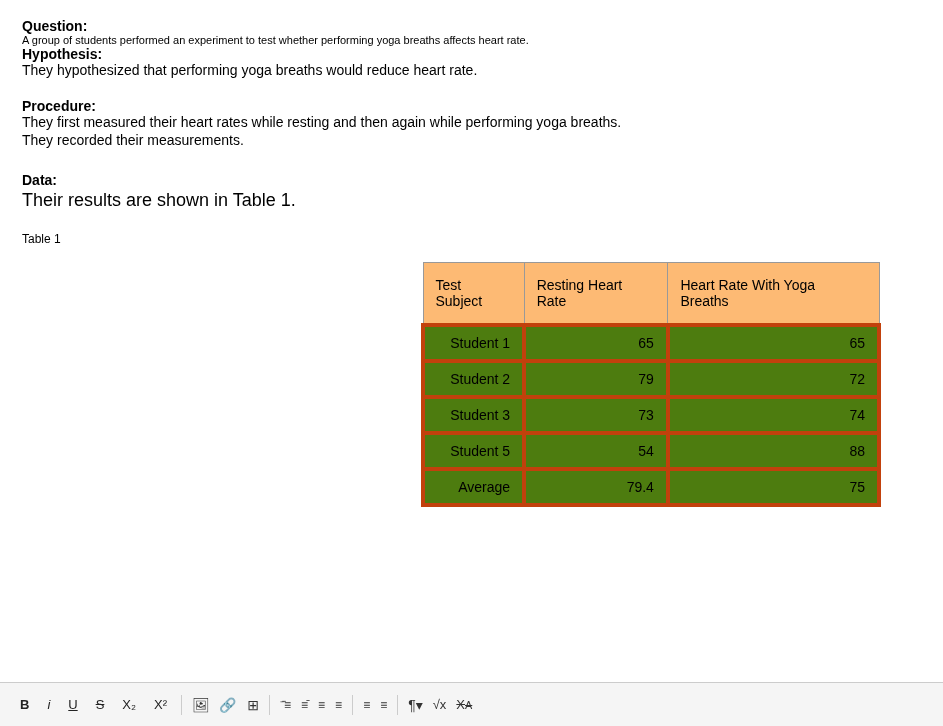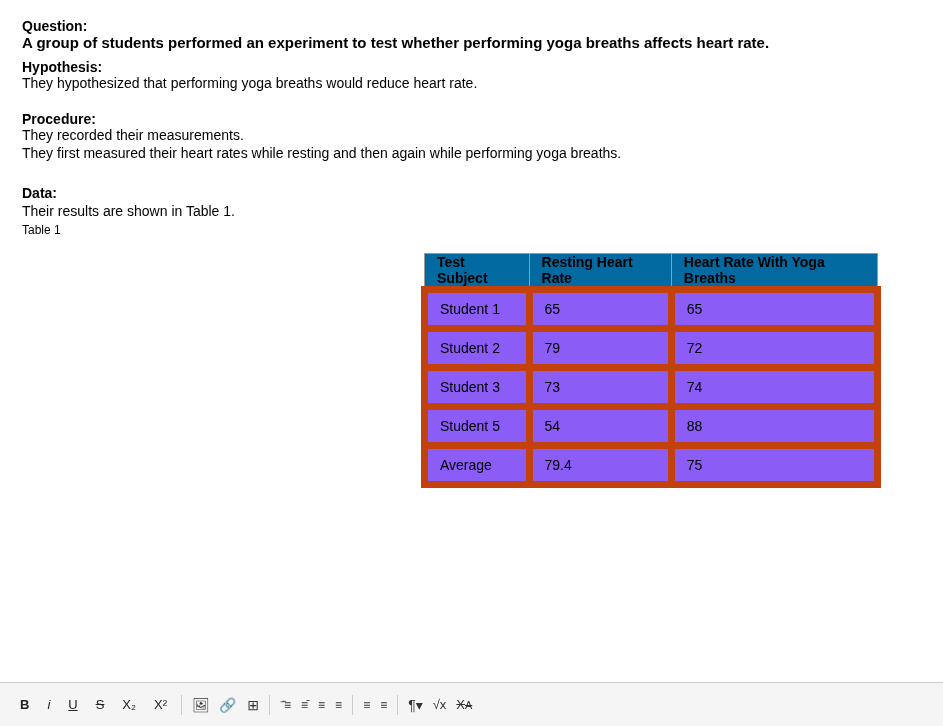--- a/index.html
+++ b/index.html
@@ -16,23 +16,21 @@
     .content-area {
       flex: 1;
       padding: 18px 22px 10px 22px;
       overflow: hidden;
     }
     .question-label {
       font-weight: bold;
       margin-bottom: 2px;
     }
     .question-text {
-      margin-bottom: 8px;
-      font-size: 15px;
-      font-weight: bold;
+      font-size: 11px;
     }
     .hypothesis-label {
       font-weight: bold;
       margin-bottom: 12px;
     }
     .hypothesis-text {
       margin-bottom: 20px;
       font-size: 14px;
     }
     .procedure-label {
@@ -42,54 +40,54 @@
     .procedure-text {
       font-size: 14px;
       margin-bottom: 2px;
     }
     .data-label {
       font-weight: bold;
       margin-top: 24px;
       margin-bottom: 2px;
     }
     .data-intro {
-      font-size: 14px;
-      margin-bottom: 4px;
+      font-size: 18px;
+      margin-bottom: 21px;
     }
     .table-title {
       font-size: 12px;
       margin-bottom: 16px;
     }
     .table-container {
       display: flex;
       justify-content: flex-end;
       padding-right: 40px;
       margin-top: 10px;
     }
     table {
       border-collapse: collapse;
       width: 460px;
       font-size: 14px;
     }
     table thead tr th {
       border: 1px solid #999;
-      padding: 0 12px;
+      padding: 14px 12px;
       text-align: left;
-      background: #0369a1;
-      font-weight: bold;
+      background: #fdba74;
+      font-weight: normal;
       vertical-align: top;
     }
     table thead tr th:first-child {
       border-right: 1px solid #999;
     }
     table tbody tr td {
-      border: 7px solid #c2410c;
+      border: 4px solid #c2410c;
       padding: 8px 12px;
-      text-align: left;
-      background: #8b5cf6;
+      text-align: right;
+      background: #4d7c0f;
     }
     table tbody tr:last-child td {
       font-weight: normal;
     }
     .toolbar {
       height: 44px;
       border-top: 1px solid #ccc;
       background: #f5f5f5;
       display: flex;
       align-items: center;
@@ -133,22 +131,22 @@
     <div class="question-text">A group of students performed an experiment to test whether performing yoga breaths affects heart rate.</div>
   </div>
 
   <div>
     <span class="hypothesis-label">Hypothesis:</span>
     <div class="hypothesis-text">They hypothesized that performing yoga breaths would reduce heart rate.</div>
   </div>
 
   <div>
     <span class="procedure-label">Procedure:</span>
+    <div class="procedure-text">They first measured their heart rates while resting and then again while performing yoga breaths.</div>
     <div class="procedure-text">They recorded their measurements.</div>
-    <div class="procedure-text">They first measured their heart rates while resting and then again while performing yoga breaths.</div>
   </div>
 
   <div>
     <div class="data-label">Data:</div>
     <div class="data-intro">Their results are shown in Table 1.</div>
     <div class="table-title">Table 1</div>
   </div>
 
   <div class="table-container">
     <table>

